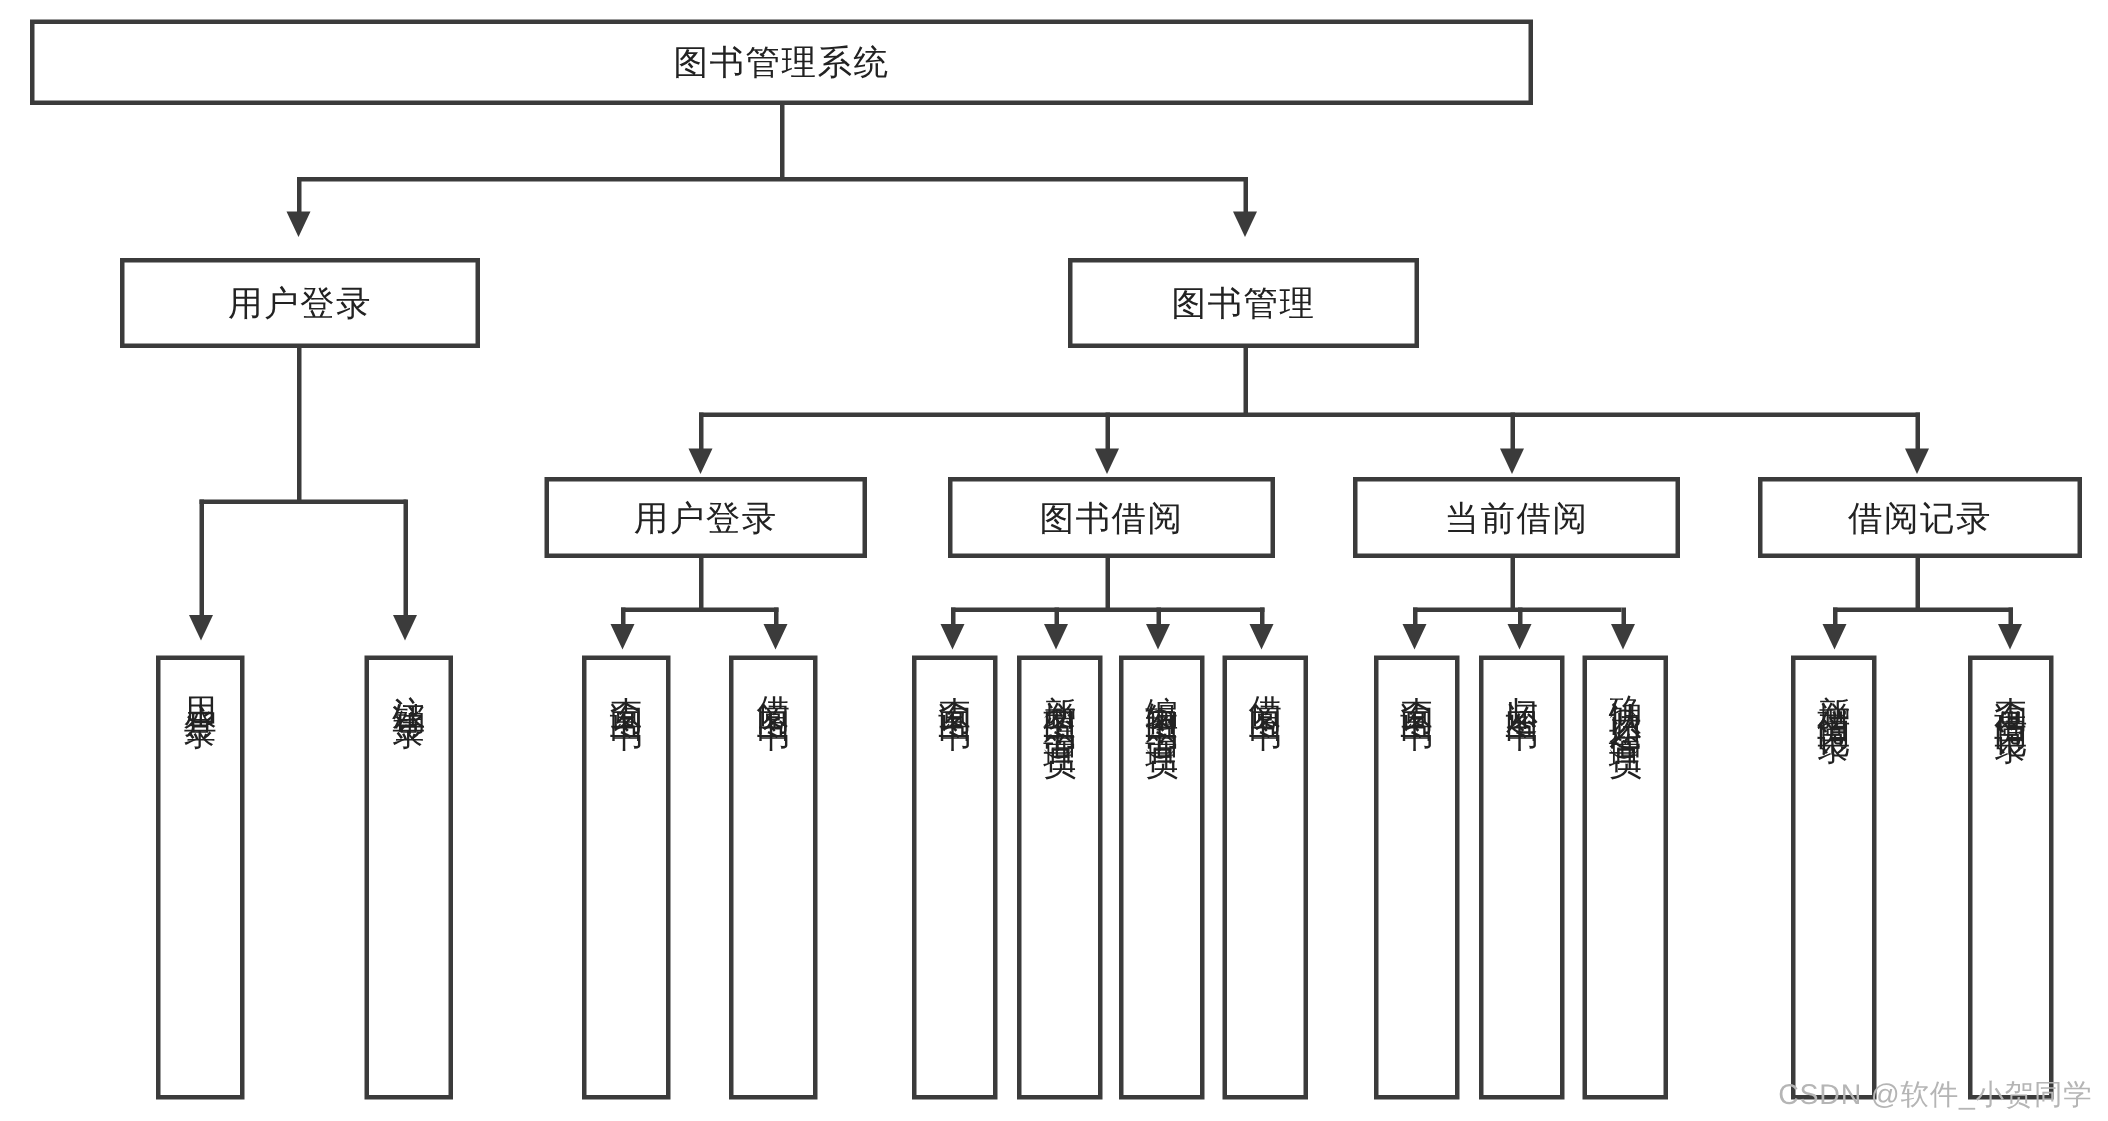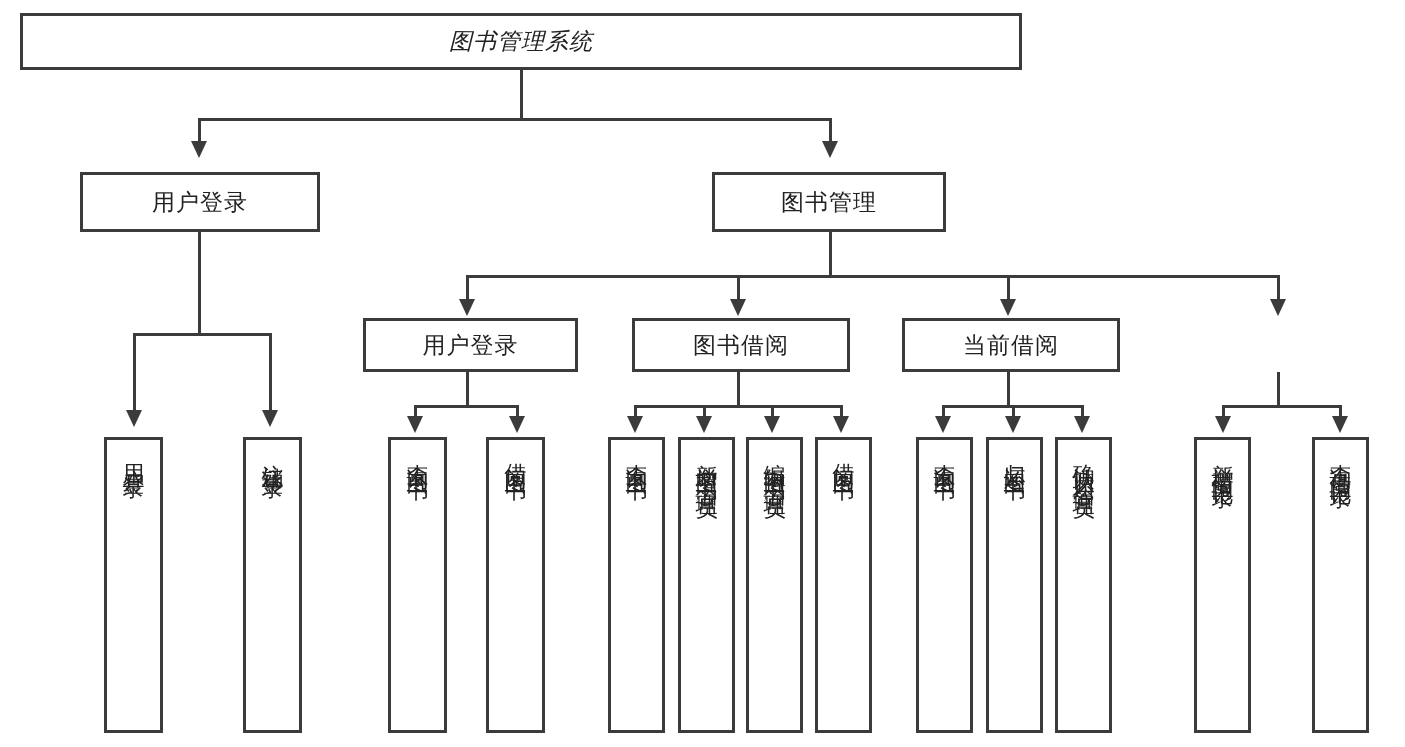--- a/index.html
+++ b/index.html
@@ -76,21 +76,21 @@
     white-space: nowrap;
     letter-spacing: 0.5px;
     font-family: "Liberation Sans", "DejaVu Sans", sans-serif;
   }
 </style>
 </head>
 <body>
 
 <div id="canvas">
 
-  <div class="node" style="left:20px; top:13px; width:1002px; height:57px;font-style:italic;">
+  <div class="node" style="left:20px; top:13px; width:1002px; height:57px;">
     <span class="node-label">图书管理系统</span>
   </div>
 
   <div class="vline" style="left:520px; top:70px; width:3px; height:48px;"></div>
 
   <div class="hline" style="left:198px; top:118px; width:634px; height:3px;"></div>
 
   <div class="vline" style="left:198px; top:118px; height:25px;"></div>
   <div class="arrow" style="left:191px; top:141px;"></div>
   <div class="vline" style="left:829px; top:118px; height:25px;"></div>
@@ -131,20 +131,23 @@
   </div>
 
   <div class="node" style="left:632px; top:318px; width:218px; height:54px;">
     <span class="node-label">图书借阅</span>
   </div>
 
   <div class="node" style="left:902px; top:318px; width:218px; height:54px;">
     <span class="node-label">当前借阅</span>
   </div>
 
+  <div class="node" style="left:1172px; top:318px; width:216px; height:54px;">
+    <span class="node-label">借阅记录</span>
+  </div>
 
   <div class="vline" style="left:466px; top:372px; height:35px;"></div>
   <div class="hline" style="left:414px; top:405px; width:105px; height:3px;"></div>
   <div class="vline" style="left:414px; top:405px; height:13px;"></div>
   <div class="arrow" style="left:407px; top:416px;"></div>
   <div class="vline" style="left:516px; top:405px; height:13px;"></div>
   <div class="arrow" style="left:509px; top:416px;"></div>
 
   <div class="vline" style="left:737px; top:372px; height:35px;"></div>
   <div class="hline" style="left:634px; top:405px; width:209px; height:3px;"></div>
@@ -218,14 +221,15 @@
   </div>
 
   <div class="node vertical" style="left:1194px; top:437px; width:57px; height:296px;">
     <span class="node-label">新增借阅记录</span>
   </div>
 
   <div class="node vertical" style="left:1312px; top:437px; width:57px; height:296px;">
     <span class="node-label">查询借阅记录</span>
   </div>
 
+  <div class="watermark">CSDN @软件_小贺同学</div>
 
 </div>
 
 </body></html>

